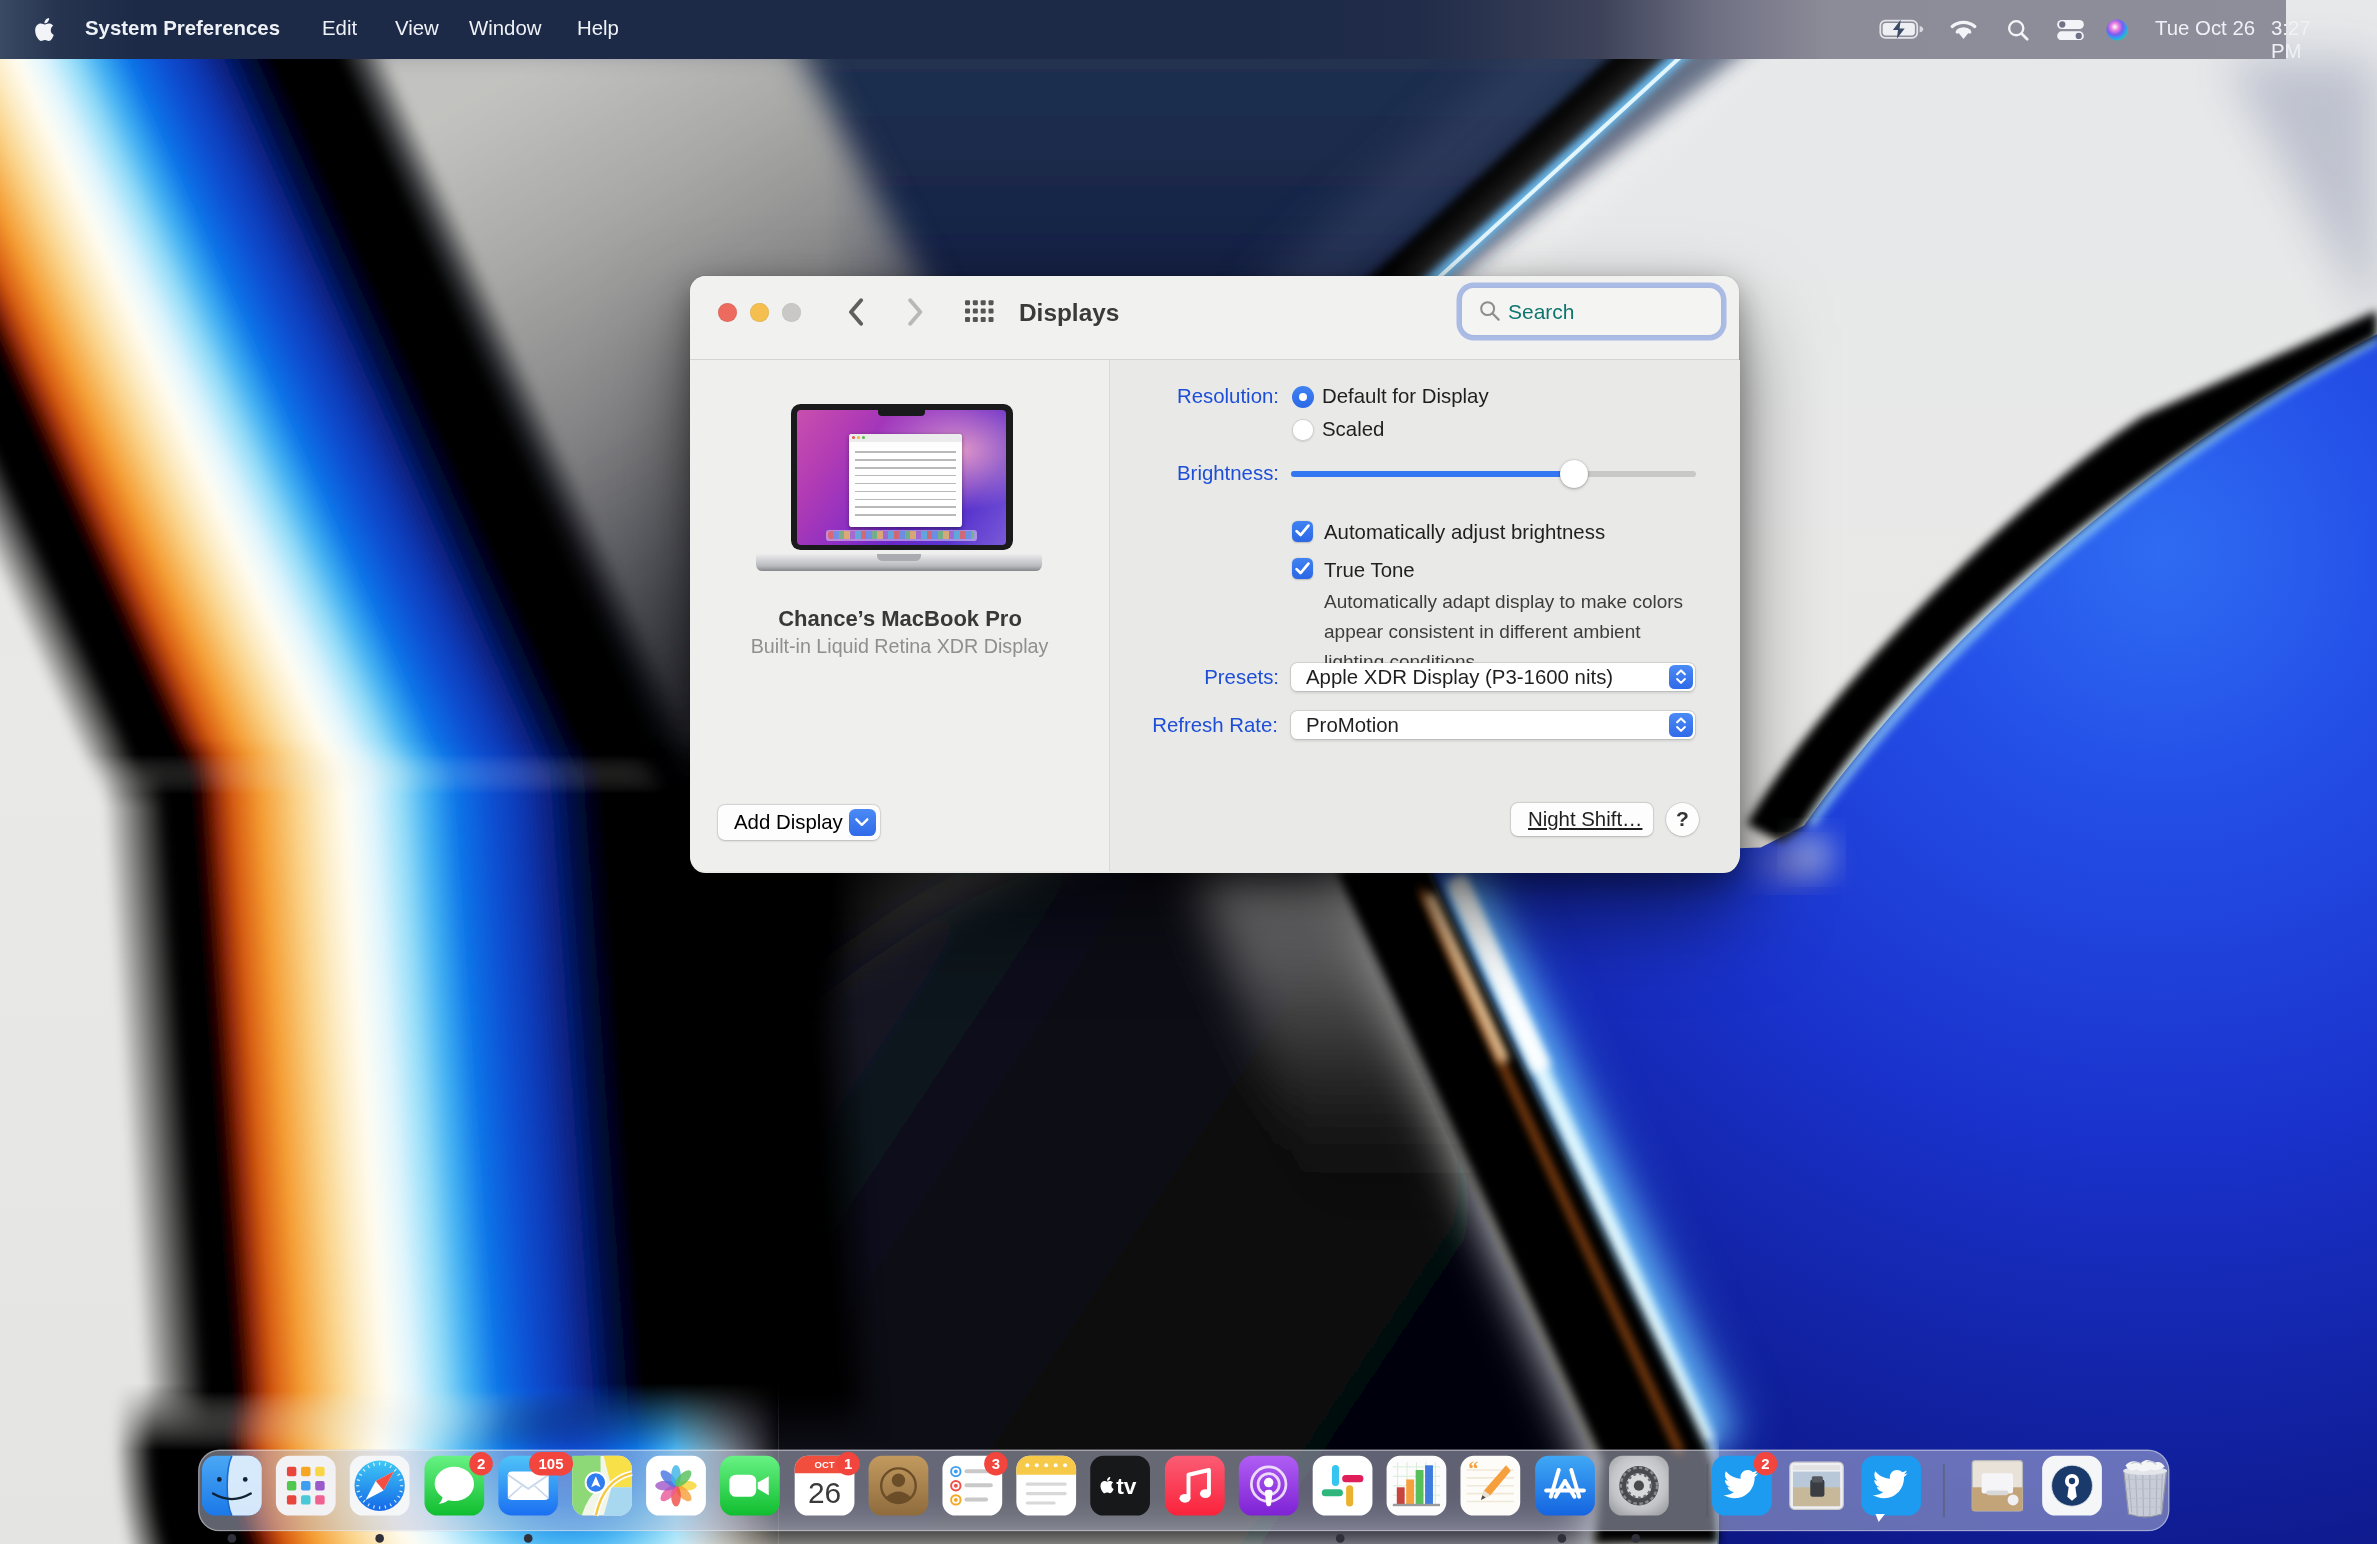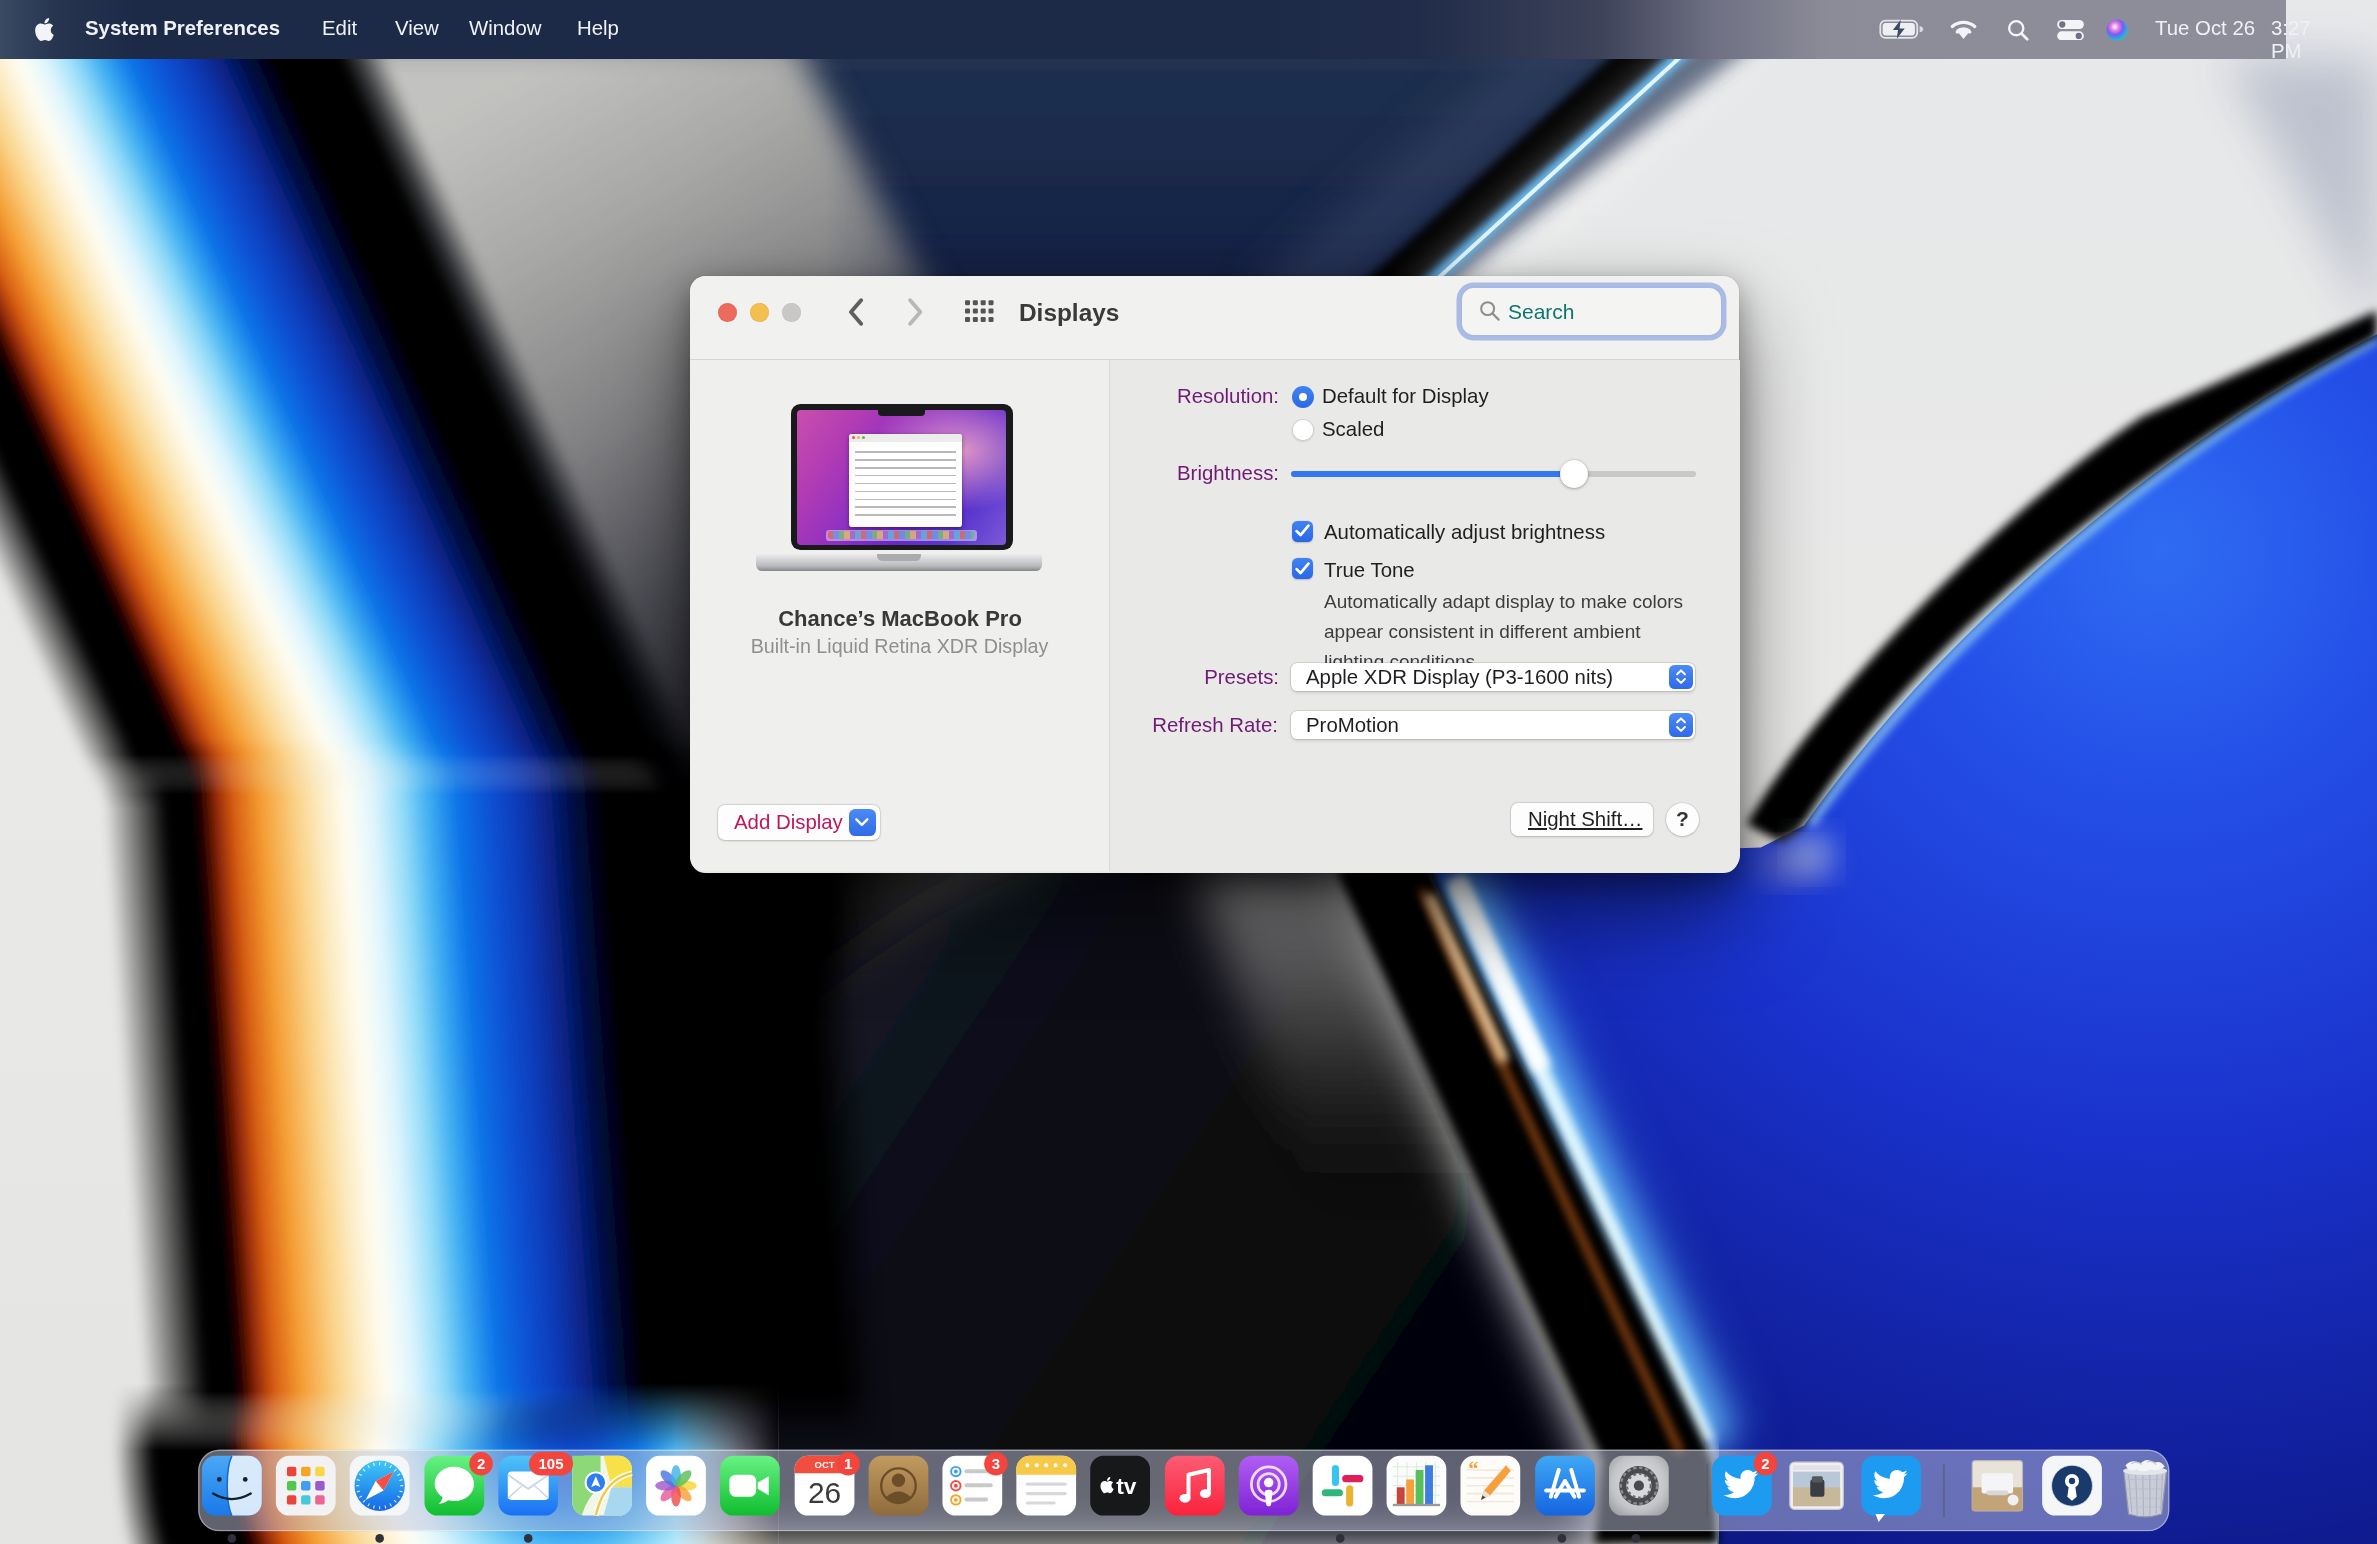--- a/index.html
+++ b/index.html
@@ -12,21 +12,21 @@
     color:#f4f6fa;display:flex;align-items:center;}
   .menubar .mi{font-size:20.4px;color:#eef1f6;}
   
   .win{position:absolute;left:690px;top:276px;width:1049px;height:597px;z-index:30;
     border-radius:15.7px;background:#e9e9e7;
     box-shadow:0 43px 86px rgba(0,0,0,.50),0 9.4px 31px rgba(0,0,0,.35),0 0 0.8px rgba(0,0,0,.45);}
   .titlebar{position:absolute;left:0;top:0;width:1049px;height:83px;background:#f1f1ef;
     border-radius:15.7px 15.7px 0 0;border-bottom:1.6px solid #d4d4d2;}
   .leftpane{position:absolute;left:0;top:84px;width:419px;height:511px;background:#efefed;border-radius:0 0 0 15.7px;}
   .rightpane{position:absolute;left:419px;top:84px;width:630px;height:511px;background:#e9e9e7;border-radius:0 0 15.7px 0;border-left:1.6px solid #d8d8d6;}
-  .lbl{position:absolute;font-size:20.4px;color:#701a75;text-align:right;}
+  .lbl{position:absolute;font-size:20.4px;color:#1d4ed8;text-align:right;}
   .txt{position:absolute;font-size:20.4px;color:#1f1f1f;}
   .popup{position:absolute;left:601px;width:404px;height:28px;background:#ffffff;border-radius:6.3px;
     box-shadow:0 0 0 0.8px rgba(0,0,0,.12),0 1.6px 3.1px rgba(0,0,0,.12);}
   .chk{position:absolute;left:602px;width:21px;height:21px;border-radius:5.5px;
     background:linear-gradient(#4083f2,#2b67e6);box-shadow:0 0.8px 1.6px rgba(0,0,0,.2);}
   .desc{position:absolute;left:634px;font-size:19px;color:#3d3d3d;line-height:30px;}
 </style>
 </head>
 <body>
 <div class="stage">
@@ -340,21 +340,21 @@
      <div class="abs" style="left:81px;top:0;width:47px;height:6.3px;border-radius:0 0 3.9px 3.9px;background:#1a1a1c;"></div>
   </div>
   <div class="abs" style="left:66px;top:278px;width:286px;height:17.3px;border-radius:3.1px 3.1px 6.3px 6.3px;
        background:linear-gradient(#ececee,#b9babe 70%,#86878b);"></div>
   <div class="abs" style="left:187px;top:278px;width:44px;height:7px;border-radius:0 0 5.5px 5.5px;background:#aaabb0;"></div>
   <div class="abs" style="left:79px;top:330px;width:262px;text-align:center;font-size:22px;font-weight:bold;color:#383838;">Chance’s MacBook Pro</div>
   <div class="abs" style="left:47px;top:359px;width:325px;text-align:center;font-size:19.7px;color:#8f8f8f;">Built-in Liquid Retina XDR Display</div>
 
   <div class="abs" style="left:28px;top:529px;width:162px;height:35px;border-radius:7px;background:#fdfdfd;
        box-shadow:0 0 0 0.8px rgba(0,0,0,.08),0 0.8px 2.4px rgba(0,0,0,.18);"></div>
-  <span class="abs" style="left:44px;top:535px;font-size:20.4px;color:#be185d;">Add Display</span>
+  <span class="abs" style="left:44px;top:535px;font-size:20.4px;color:#000000;">Add Display</span>
   <div class="abs" style="left:159px;top:533px;width:27px;height:27px;border-radius:6.3px;background:linear-gradient(#4b8bf5,#2f6ae8);"></div>
   <svg class="abs" style="left:164px;top:541px" width="15.7" height="11" viewBox="0 0 20 14">
     <path d="M3 3 L10 10 L17 3" fill="none" stroke="#fff" stroke-width="3" stroke-linecap="round" stroke-linejoin="round"></path>
   </svg>
 
   <div class="abs" style="left:821px;top:527px;width:142px;height:33px;border-radius:7px;background:#fdfdfd;
        box-shadow:0 0 0 0.8px rgba(0,0,0,.08),0 0.8px 2.4px rgba(0,0,0,.18);"></div>
   <span class="abs" style="left:838px;top:532px;font-size:20.4px;color:#1f1f1f;text-decoration:underline;">Night Shift…</span>
   <div class="abs" style="left:976px;top:527px;width:33px;height:33px;border-radius:50%;background:#fdfdfd;
        box-shadow:0 0 0 0.8px rgba(0,0,0,.08),0 0.8px 2.4px rgba(0,0,0,.18);"></div>

